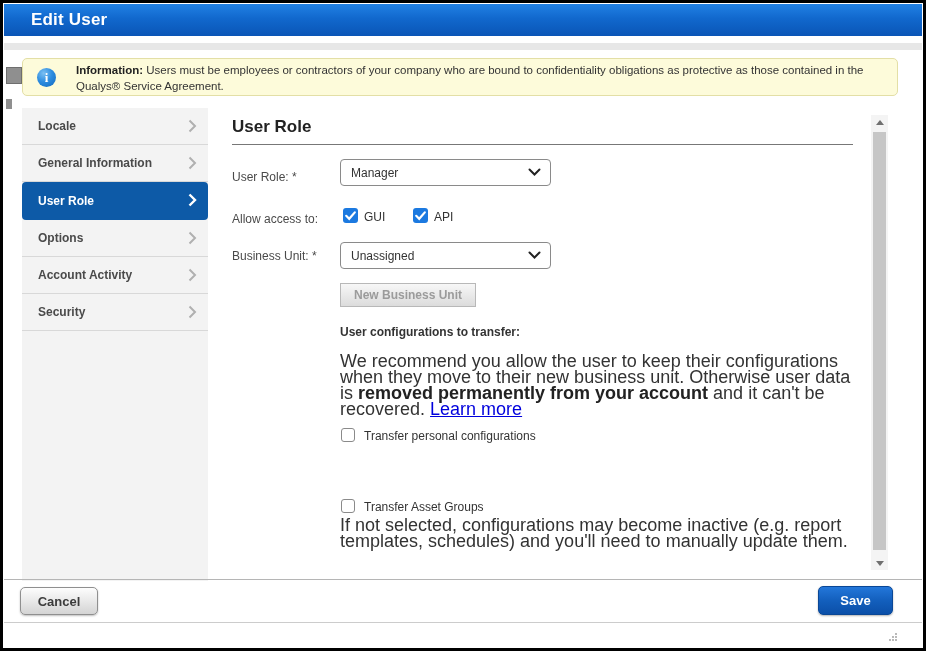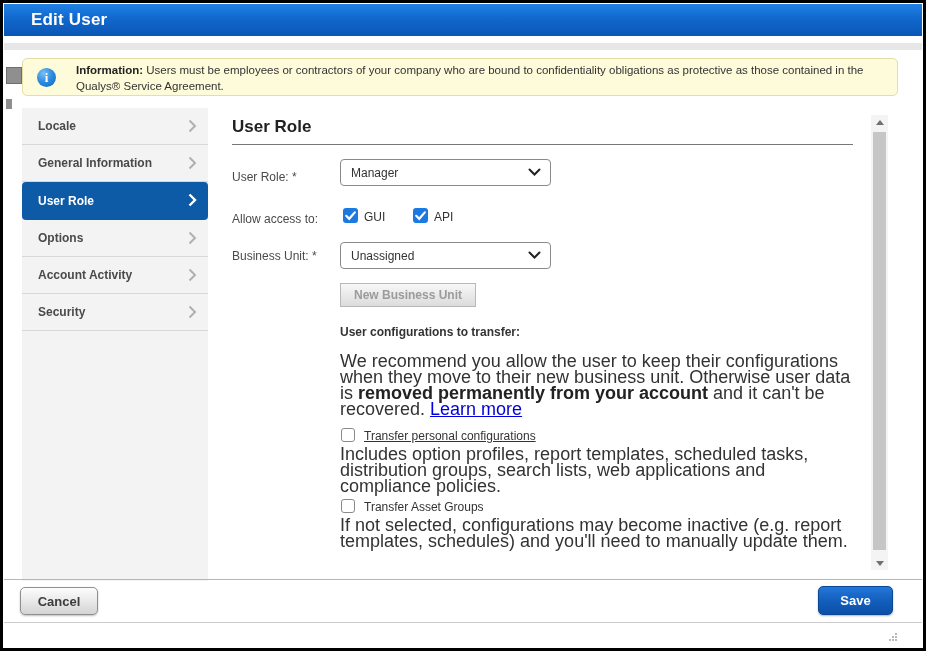--- a/index.html
+++ b/index.html
@@ -172,22 +172,21 @@
 
   <button class="btn-disabled" disabled="">New Business Unit</button>
 
   <div class="bold-line" style="left:337px; top:322px;">User configurations to transfer:</div>
 
   <div class="para" style="top:350px;">
     <span>We recommend you allow the user to keep their configurations when they move to their new business unit. Otherwise user data is </span><b>removed permanently from your account</b><span> and it can't be recovered. </span><span class="link">Learn more</span>
   </div>
 
   <div class="cb unchecked" style="left:338px; top:425px;"></div>
-  <div class="cb-label" style="left:361px; top:426px;text-decoration:underline;">Transfer personal configurations</div>
-  <div class="para" style="top:443px;">Includes option profiles, report templates, scheduled tasks, distribution groups, search lists, web applications and compliance policies.</div>
+  <div class="cb-label" style="left:361px; top:426px;">Transfer personal configurations</div>
 
   <div class="cb unchecked" style="left:338px; top:496px;"></div>
   <div class="cb-label" style="left:361px; top:497px;">Transfer Asset Groups</div>
   <div class="para" style="top:514px;">If not selected, configurations may become inactive (e.g. report templates, schedules) and you'll need to manually update them.</div>
 
   <div class="scrollbar">
     <div class="sb-arrow" style="top:0;">
         <div class="tri-up"></div>
       </div>
     <div class="sb-thumb"></div>

